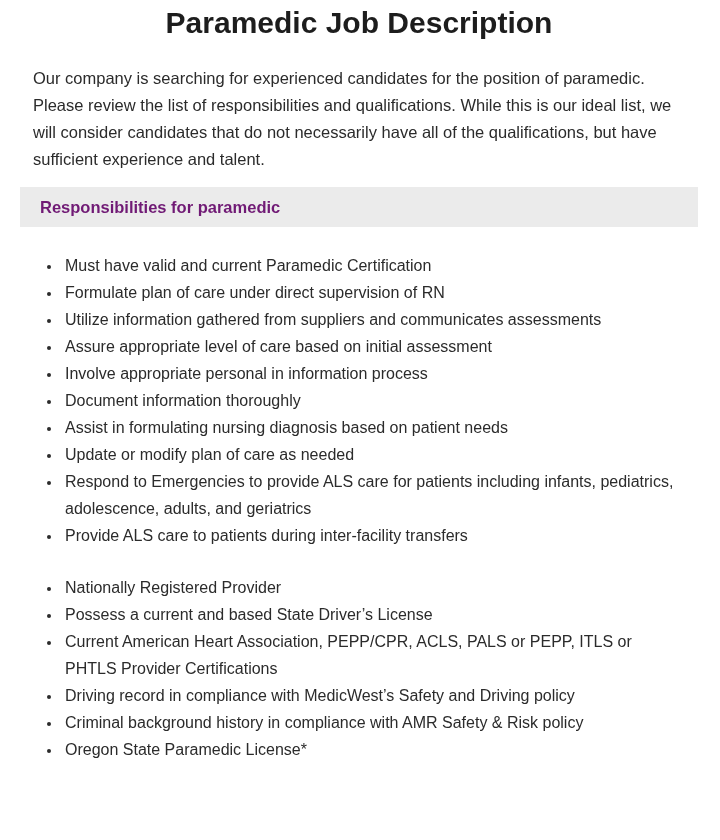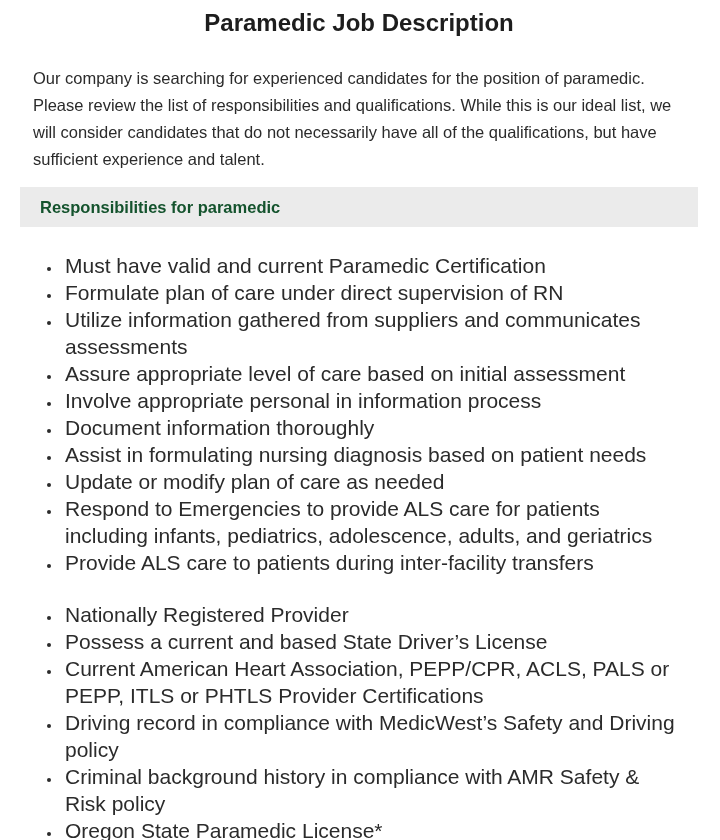--- a/index.html
+++ b/index.html
@@ -16,47 +16,47 @@
   body {
     width: 720px;
     min-height: 840px;
     font-family: "Liberation Sans", sans-serif;
     color: var(--text);
   }
   main {
     padding: 0 22px 10px 20px;
   }
   h1.page-title {
-    font-size: 24px;
+    font-size: 30px;
     line-height: 36px;
     font-weight: 700;
     text-align: center;
     margin: 5px 0 0 0;
     color: #1d1d1d;
   }
   p.intro {
     font-size: 16.5px;
     line-height: 27px;
     margin: 24px 0 0 13px;
   }
   .section-heading {
     margin-top: 14px;
     height: 40px;
     background: var(--heading-bg);
     display: flex;
     align-items: center;
     padding-left: 20px;
     font-size: 16.5px;
     font-weight: 700;
-    color: #14532d;
+    color: #701a75;
   }
   ul.bullet-list {
     margin: 25px 16px 15px 0;
     padding-left: 42px;
-    font-size: 21px;
+    font-size: 16px;
     line-height: 27px;
     list-style: disc outside;
   }
   ul.bullet-list li {
     padding-left: 3px;
   }
   ul.bullet-list li::marker {
     font-size: 14px;
   }
 </style>

